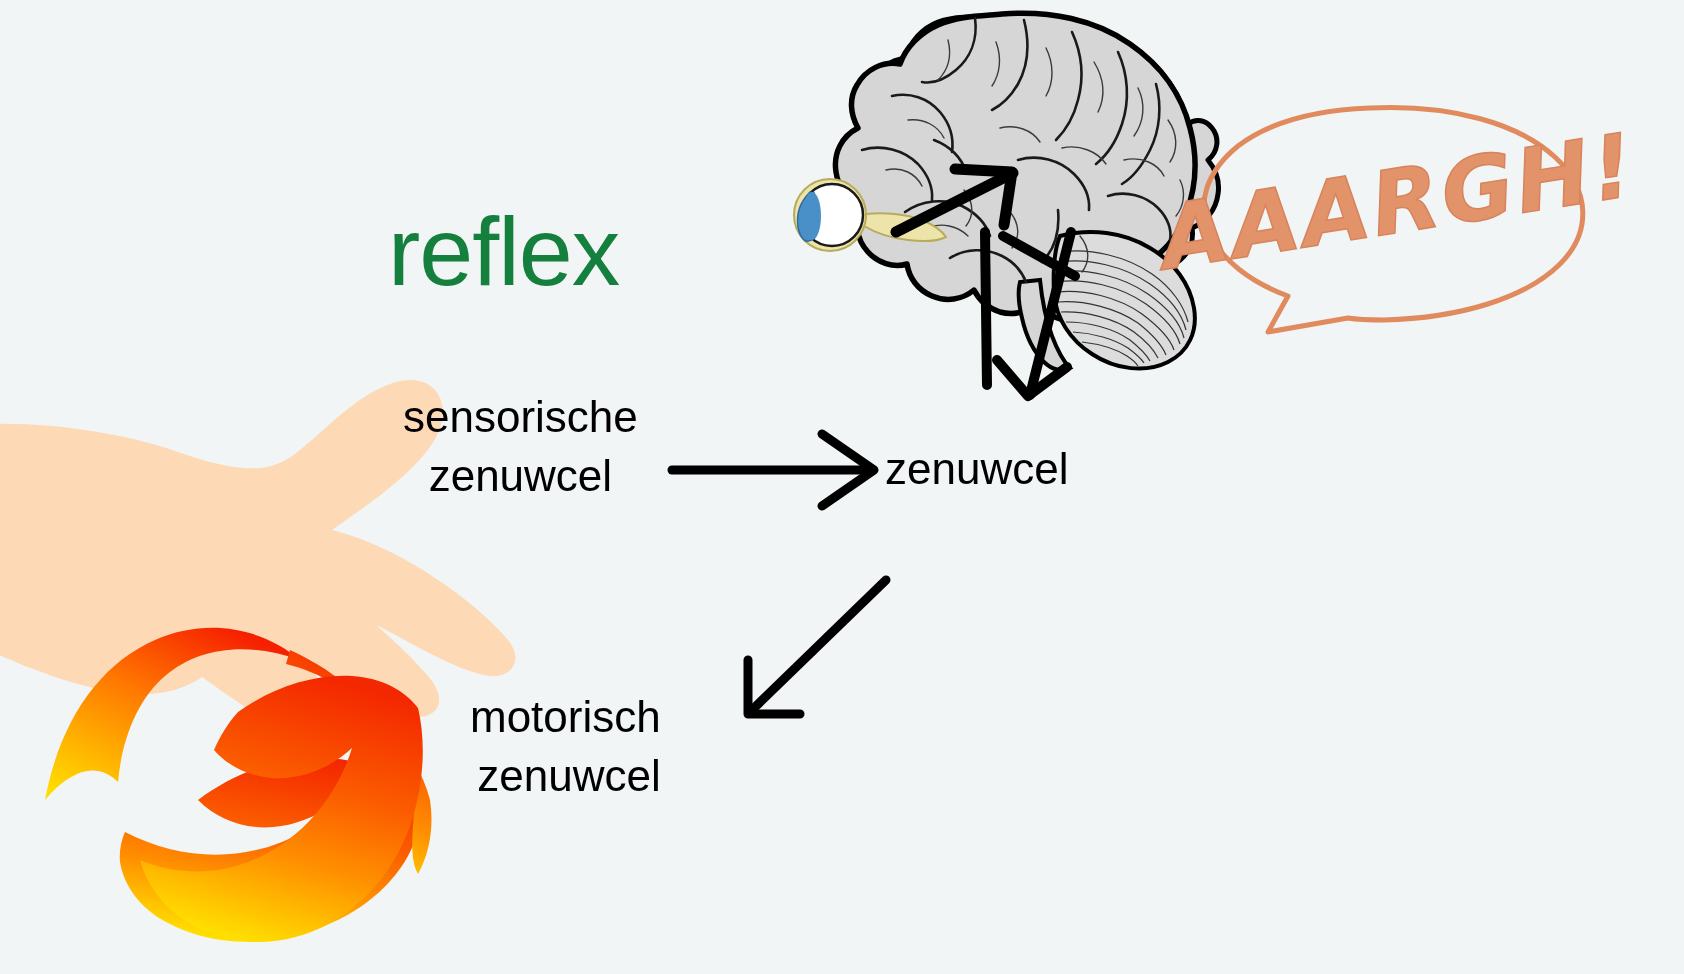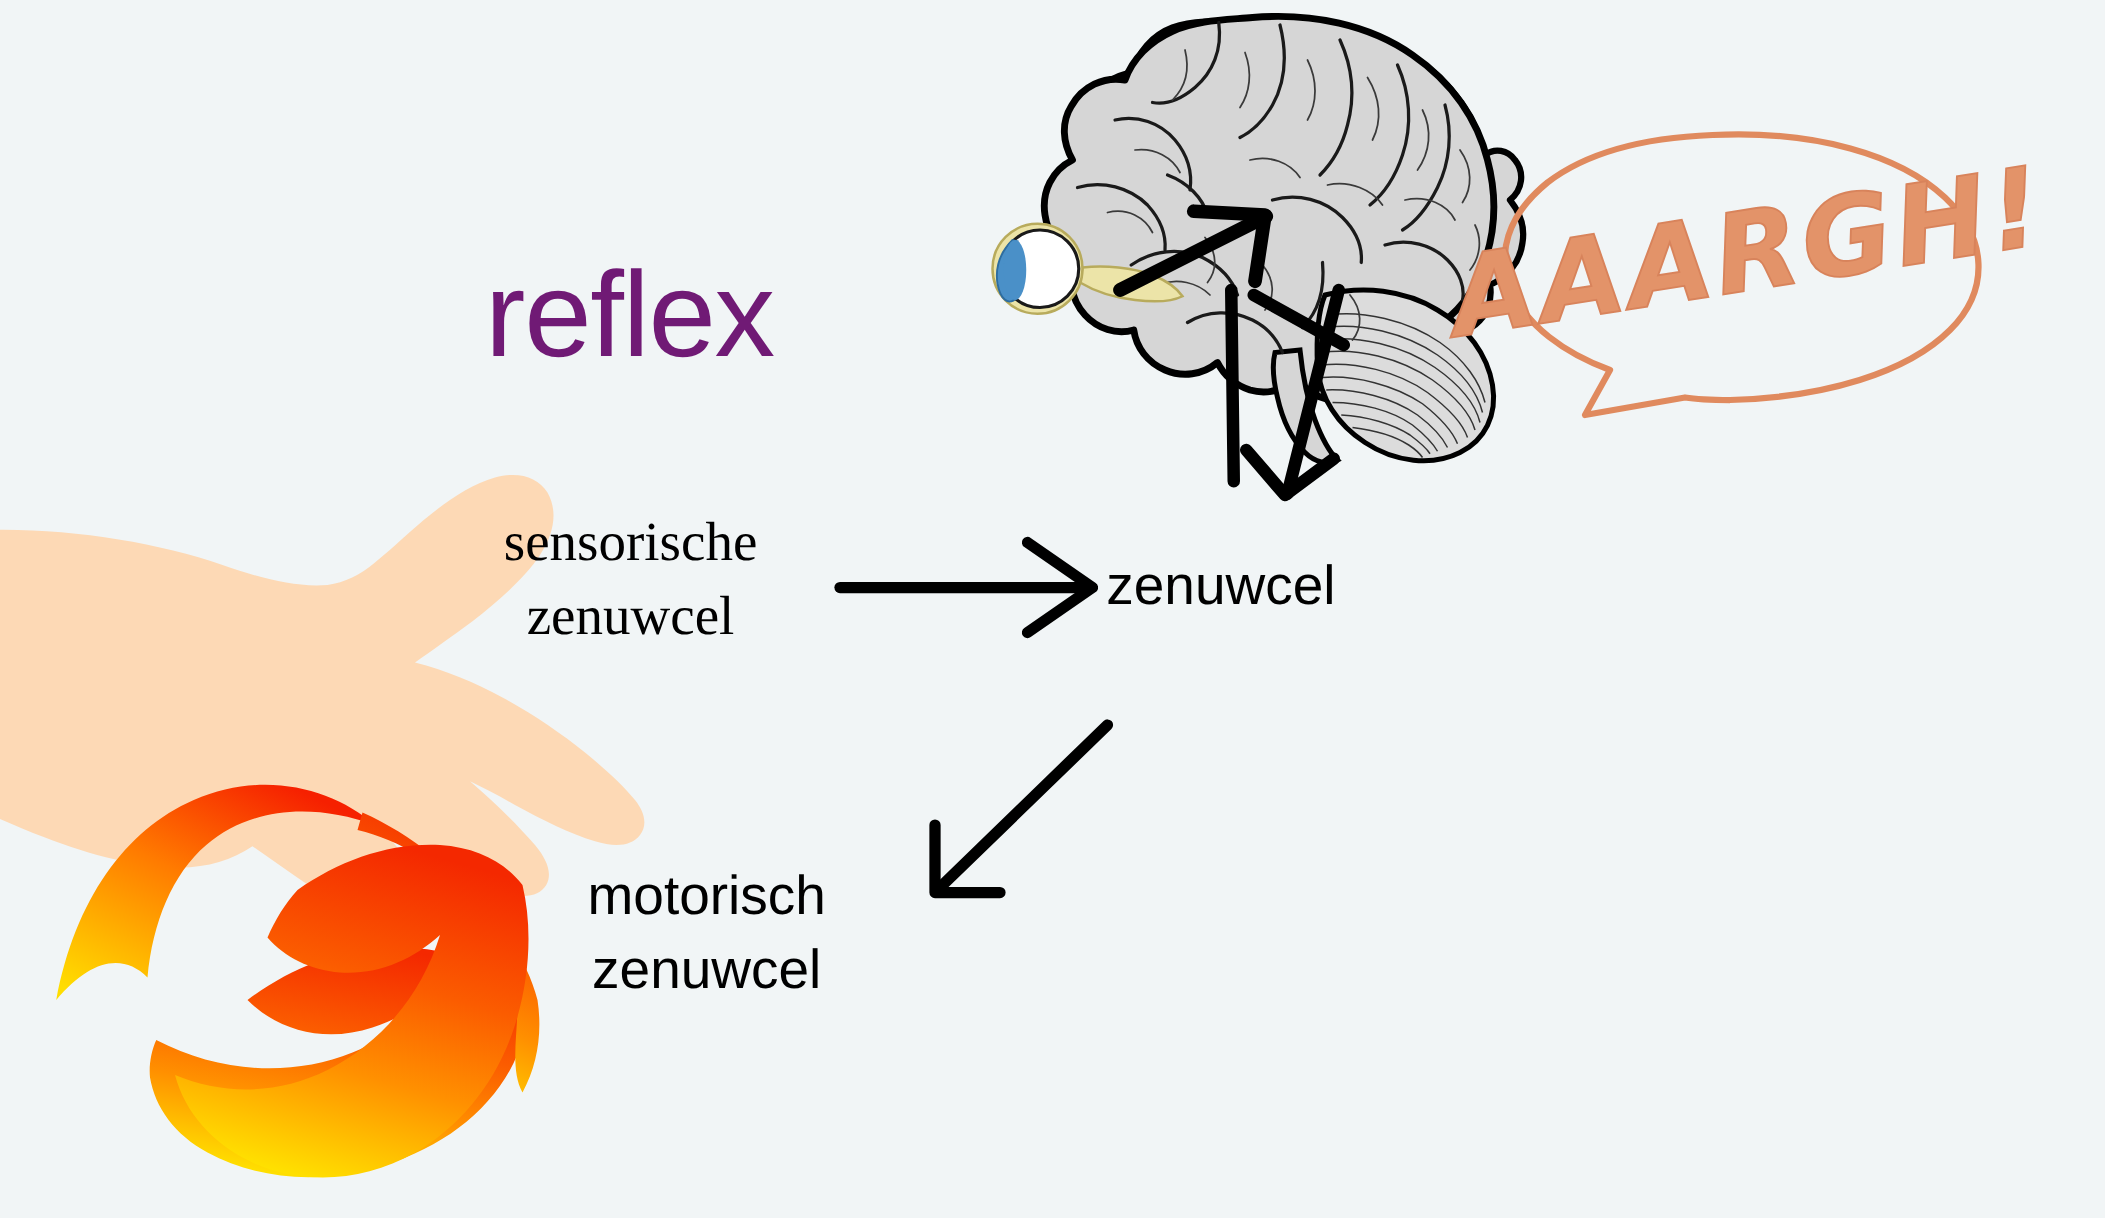--- a/index.html
+++ b/index.html
@@ -28,47 +28,47 @@
     height: 974px;
   }
 
   
   #title {
     position: absolute;
     left: 388px;
     top: 203px;
     font-size: 97px;
     line-height: 1;
-    color: #701a75;
+    color: #15803d;
     font-weight: 400;
     letter-spacing: -1px;
     white-space: nowrap;
   }
 
   
   .node-label {
     position: absolute;
     color: #000000;
     font-size: 44px;
     line-height: 1.33;
     text-align: center;
     white-space: nowrap;
   }
   #label-sensory {
     left: 403px;
-    top: 405px;
-    font-family: Liberation Serif, serif;
+    top: 388px;
   }
   #label-relay {
     left: 885px;
     top: 440px;
   }
   #label-motor {
     left: 470px;
     top: 688px;
+    text-align: right;
   }
   .node-label .ln { display: block; }
 </style>
 </head>
 <body>
 
 <div id="stage">
 
   <svg class="layer" viewBox="0 0 1684 974" xmlns="http://www.w3.org/2000/svg">
 

